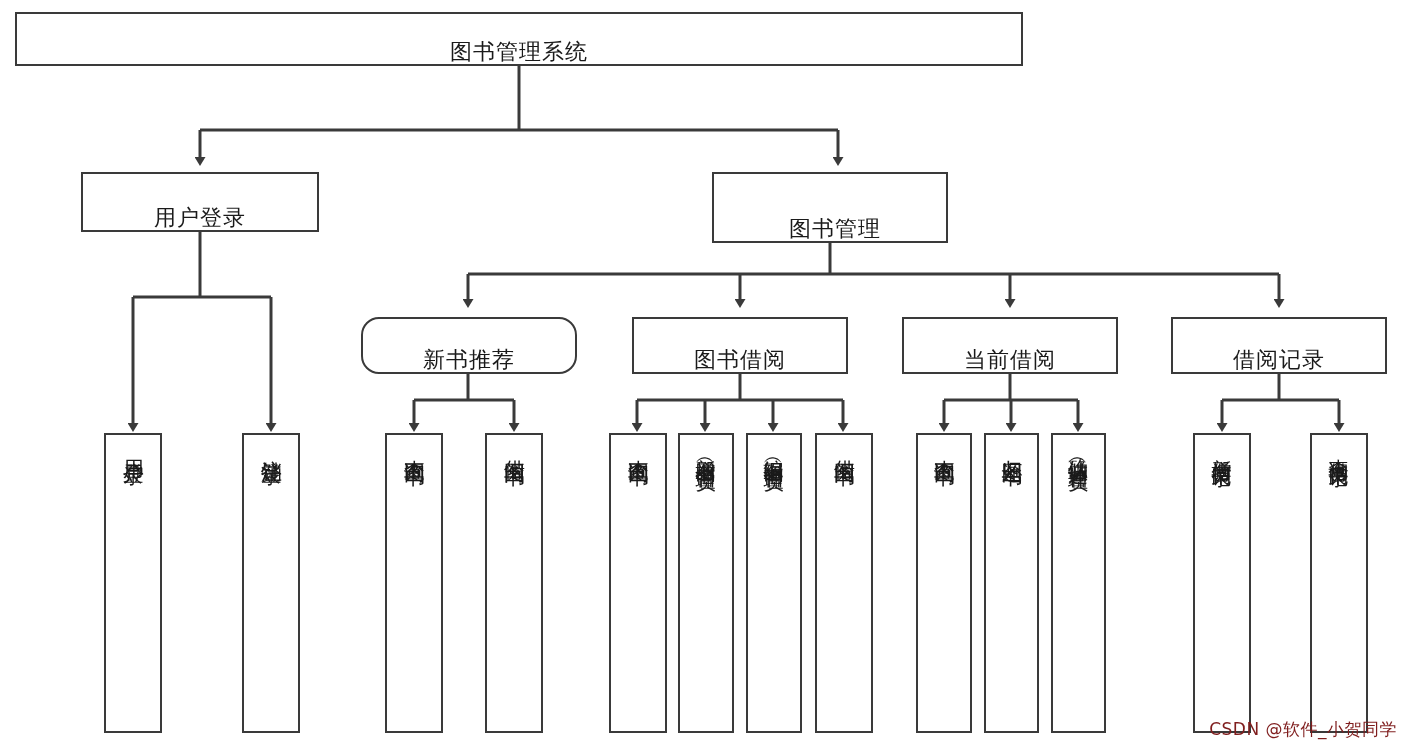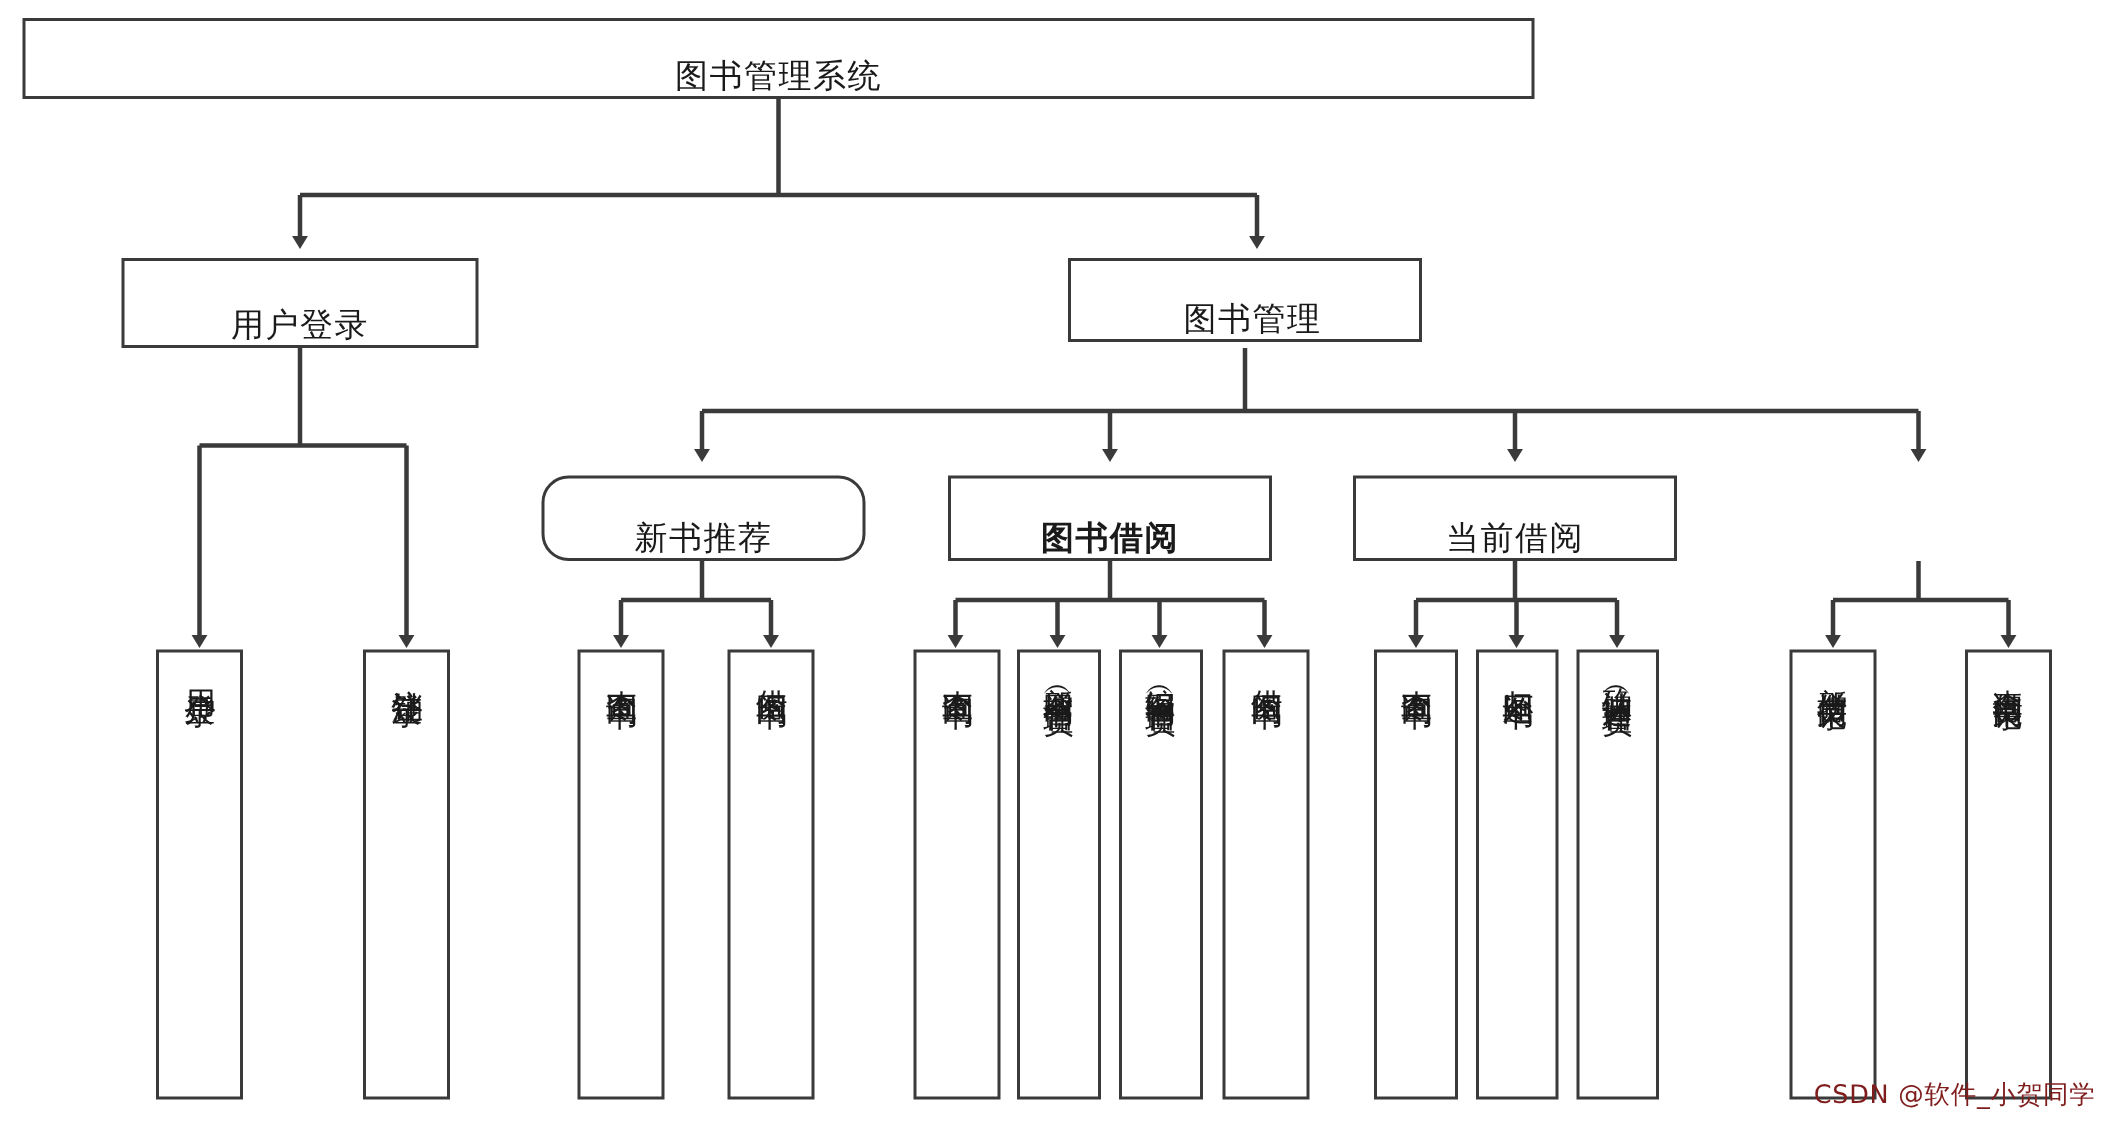--- a/index.html
+++ b/index.html
@@ -129,33 +129,36 @@
     </g>
   </svg>
 
   <div class="node h" style="left:15px; top:12px; width:1008px; height:54px;">
     <span class="label">图书管理系统</span>
   </div>
 
   <div class="node h" style="left:81px; top:172px; width:238px; height:60px;">
     <span class="label">用户登录</span>
   </div>
-  <div class="node h" style="left:712px; top:172px; width:236px; height:56px;padding-left:10px;">
+  <div class="node h" style="left:712px; top:172px; width:236px; height:71px;padding-left:10px;">
     <span class="label">图书管理</span>
   </div>
 
   <div class="node h" style="left:361px; top:317px; width:216px; height:57px;border-radius:18px;">
     <span class="label">新书推荐</span>
   </div>
-  <div class="node h" style="left:632px; top:317px; width:216px; height:57px;font-weight:bold;">
+  <div class="node h" style="left:632px; top:317px; width:216px; height:57px;">
     <span class="label">图书借阅</span>
   </div>
   <div class="node h" style="left:902px; top:317px; width:216px; height:57px;">
     <span class="label">当前借阅</span>
   </div>
+  <div class="node h" style="left:1171px; top:317px; width:216px; height:57px;">
+    <span class="label">借阅记录</span>
+  </div>
 
   <div class="node v" style="left:104px; top:433px; width:58px; height:300px;">
     <span class="label">用户登录</span>
   </div>
   <div class="node v" style="left:242px; top:433px; width:58px; height:300px;">
     <span class="label">注销登录</span>
   </div>
 
   <div class="node v" style="left:385px; top:433px; width:58px; height:300px;">
     <span class="label">查询图书</span>

